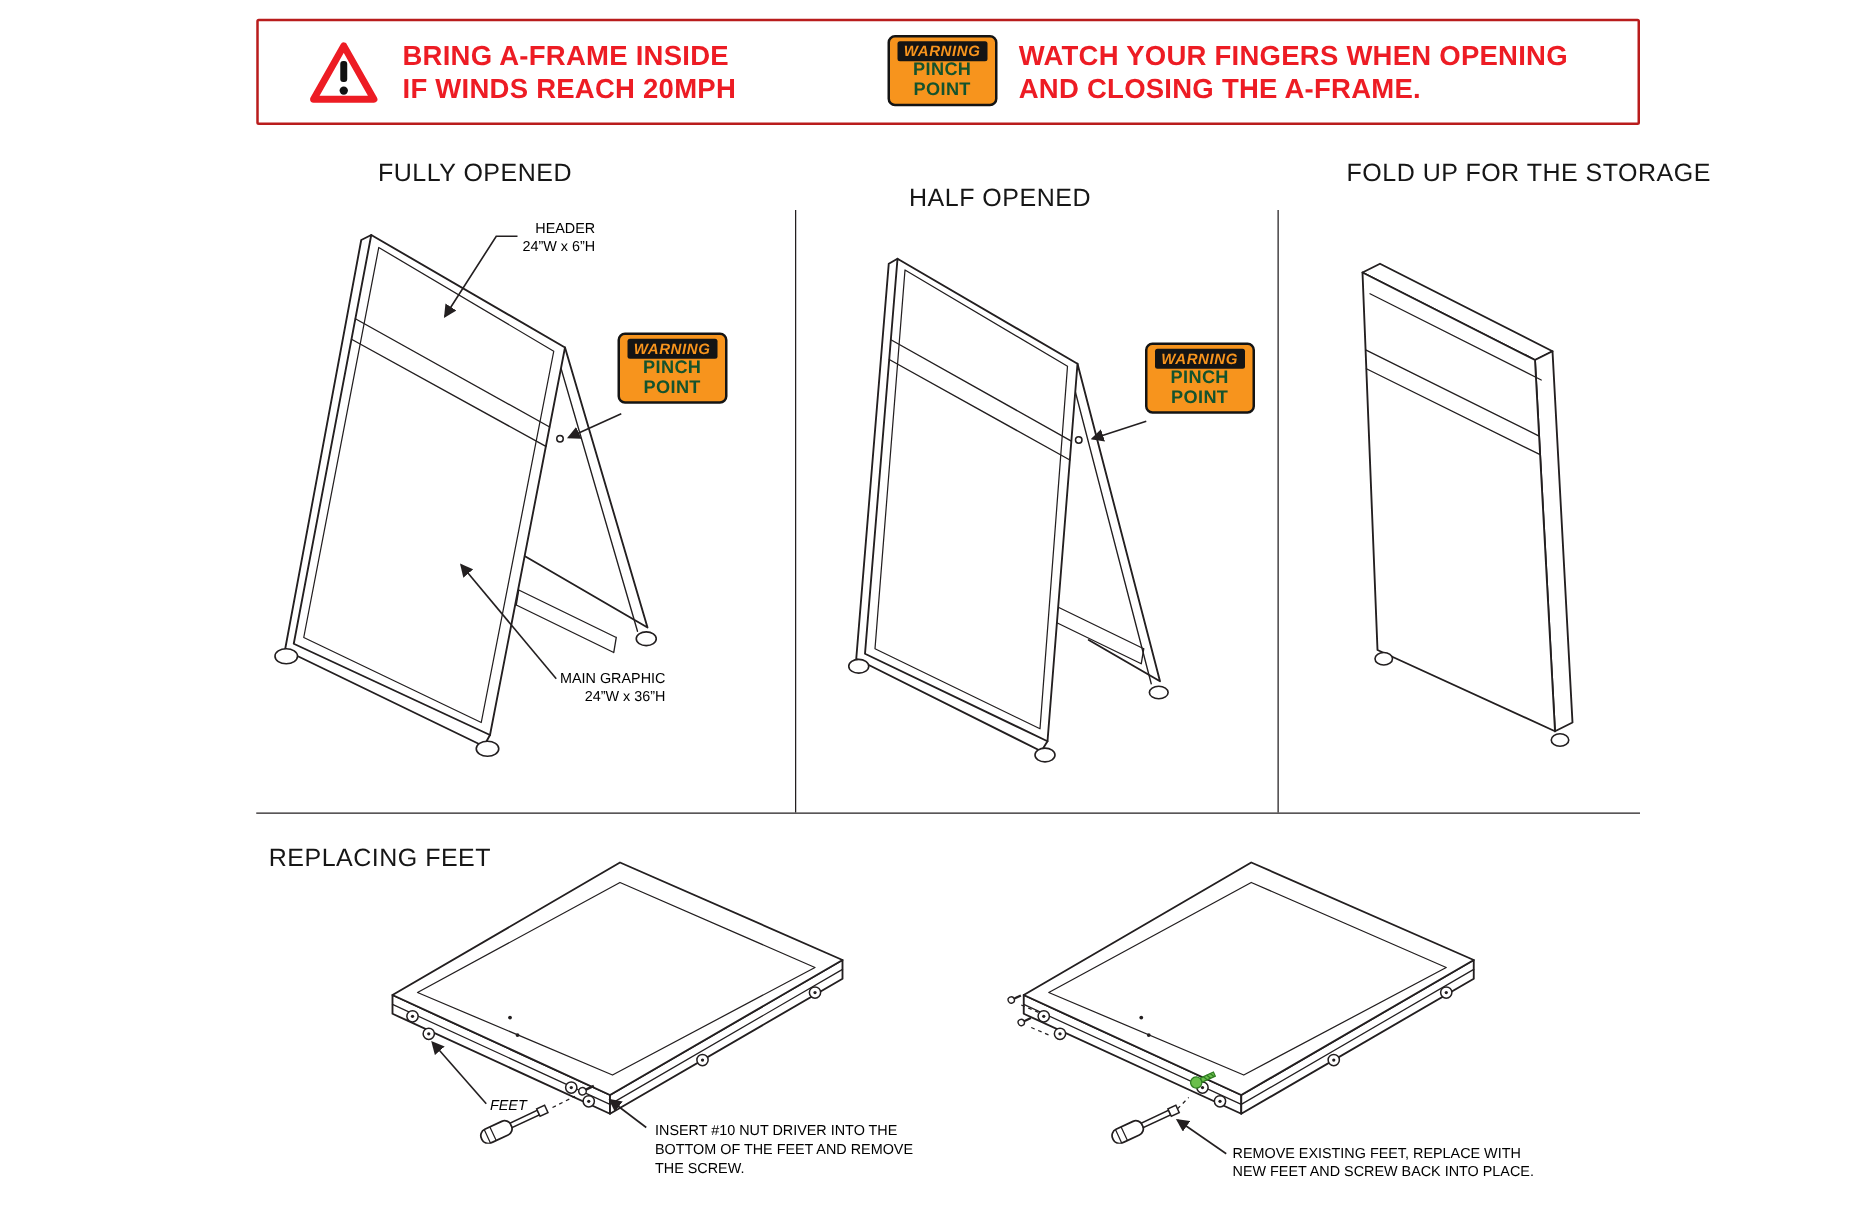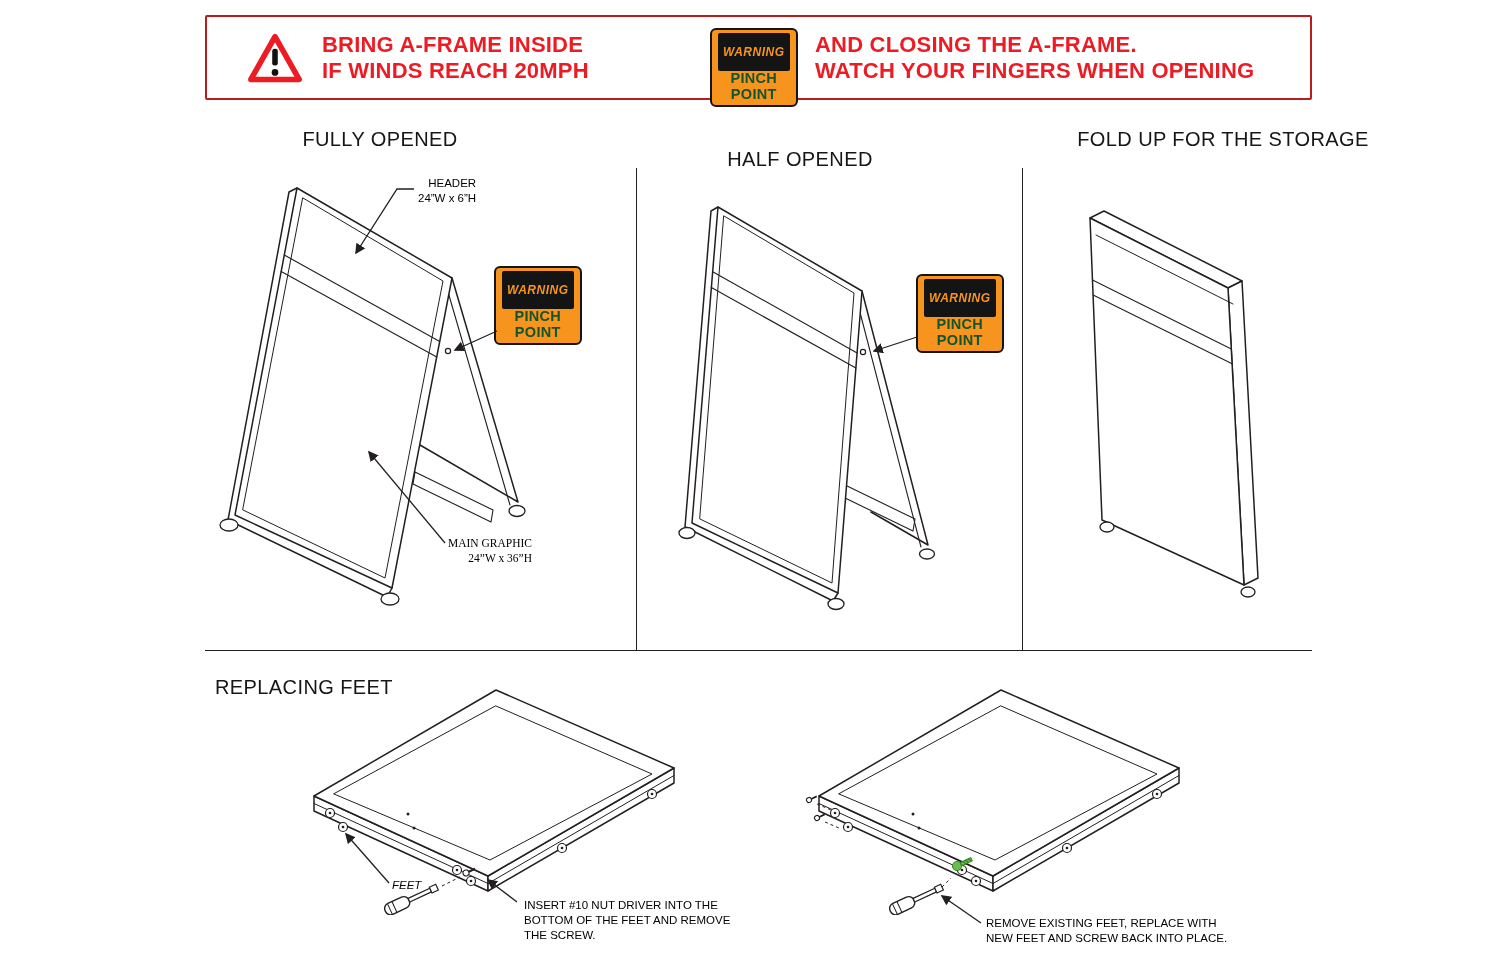--- a/index.html
+++ b/index.html
@@ -8,21 +8,21 @@
   .canvas { position:relative; width:1500px; height:971px; background:#ffffff; overflow:hidden; color:#231f20; }
 
   .banner { position:absolute; left:205px; top:15px; width:1107px; height:85px;
             border:2px solid #b91c1c; border-radius:2px; background:#fff; }
   .banner-text { position:absolute; color:#ed1c24; font-weight:bold; font-size:22px;
                  line-height:1.2; letter-spacing:.2px; white-space:nowrap; }
 
   .pinch-sign { position:absolute; background:#f7941d; border:2px solid #141414; border-radius:6px;
                 padding:3px 6px 2px; text-align:center; }
   .pinch-header { background:#141414; color:#f7941d; font-style:italic; font-weight:bold;
-                  font-size:12px; line-height:1.35; padding:11px 5px; border-radius:2px; letter-spacing:.5px; }
+                  font-size:12px; line-height:1.35; padding:0 5px; border-radius:2px; letter-spacing:.5px; }
   .pinch-line { color:#14532d; font-weight:bold; font-size:14.5px; line-height:1.08; letter-spacing:.3px; }
 
   .section-title { position:absolute; font-size:20px; color:#161616; letter-spacing:.4px;
                    text-align:center; white-space:nowrap; }
   .small-label { position:absolute; font-size:11.5px; line-height:1.3; color:#000; white-space:nowrap;text-align:right; }
   .instr { position:absolute; font-size:11.5px; line-height:1.32; color:#000; white-space:nowrap; }
 
   .vline { position:absolute; width:0; border-left:1.6px solid #231f20; }
   .hline { position:absolute; height:0; border-top:1.6px solid #231f20; }
   .drawing { position:absolute; }
@@ -45,22 +45,22 @@
       <div>IF WINDS REACH 20MPH</div>
     </div>
 
     <div class="pinch-sign" style="left:503px;top:11px;">
       <div class="pinch-header">WARNING</div>
       <div class="pinch-line">PINCH</div>
       <div class="pinch-line">POINT</div>
     </div>
 
     <div class="banner-text" style="left:608px;top:15px;">
+      <div>WATCH YOUR FINGERS WHEN OPENING</div>
       <div>AND CLOSING THE A-FRAME.</div>
-      <div>WATCH YOUR FINGERS WHEN OPENING</div>
     </div>
   </div>
 
   <div class="section-title" style="left:215px;top:128px;width:330px;">FULLY OPENED</div>
   <div class="section-title" style="left:650px;top:128px;width:300px;margin-top:20px;">HALF OPENED</div>
   <div class="section-title" style="left:1040px;top:128px;width:300px;margin-left:33px;">FOLD UP FOR THE STORAGE</div>
 
   <div class="vline" style="left:636px;top:168px;height:482px;"></div>
   <div class="vline" style="left:1022px;top:168px;height:482px;"></div>
   <div class="hline" style="left:205px;top:650px;width:1107px;"></div>
@@ -95,21 +95,21 @@
     <div>HEADER</div>
     <div>24”W x 6”H</div>
   </div>
 
   <div class="pinch-sign" style="left:494px;top:266px;">
     <div class="pinch-header">WARNING</div>
     <div class="pinch-line">PINCH</div>
     <div class="pinch-line">POINT</div>
   </div>
 
-  <div class="small-label" style="left:448px;top:536px;font-family:Liberation Serif, serif;">
+  <div class="small-label" style="left:448px;top:536px;">
     <div>MAIN GRAPHIC</div>
     <div>24”W x 36”H</div>
   </div>
 
   <div class="drawing" style="left:675px;top:185px;">
     <svg width="300" height="430" viewBox="0 0 300 430">
       <g fill="none" stroke="#231f20" stroke-width="1.5" stroke-linejoin="round" stroke-linecap="round">
         <path d="M187,106 L253,360 L196,327"></path>
         <path d="M181,112 L246,362" stroke-width="1.1"></path>
         <path d="M170,300 L240,334 M168,312 L238,346 M170,300 L168,312 M240,334 L238,346" stroke-width="1.1"></path>

